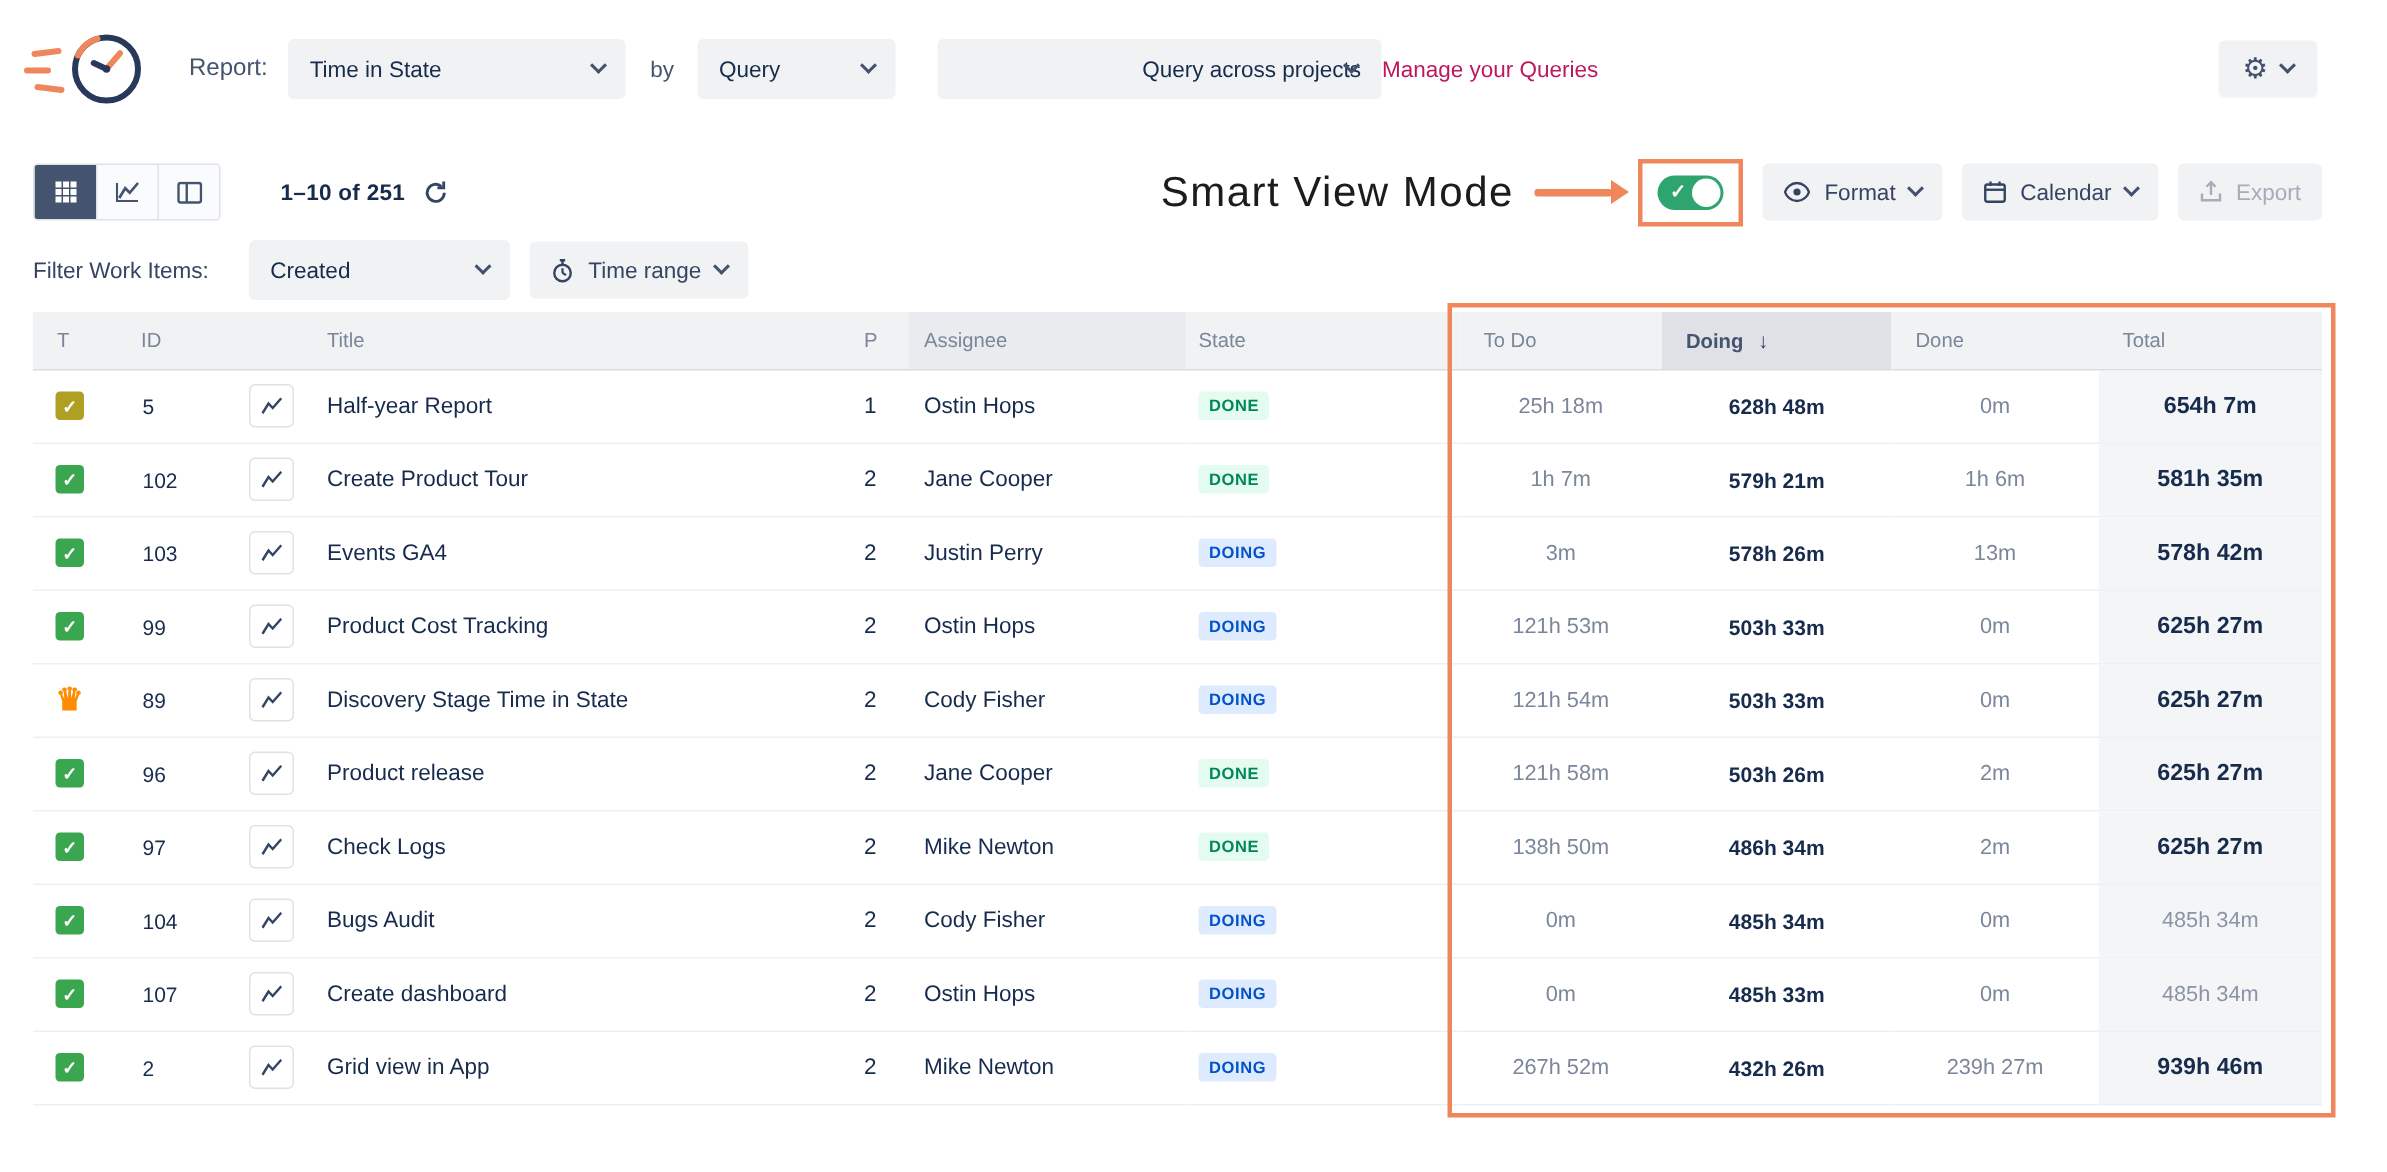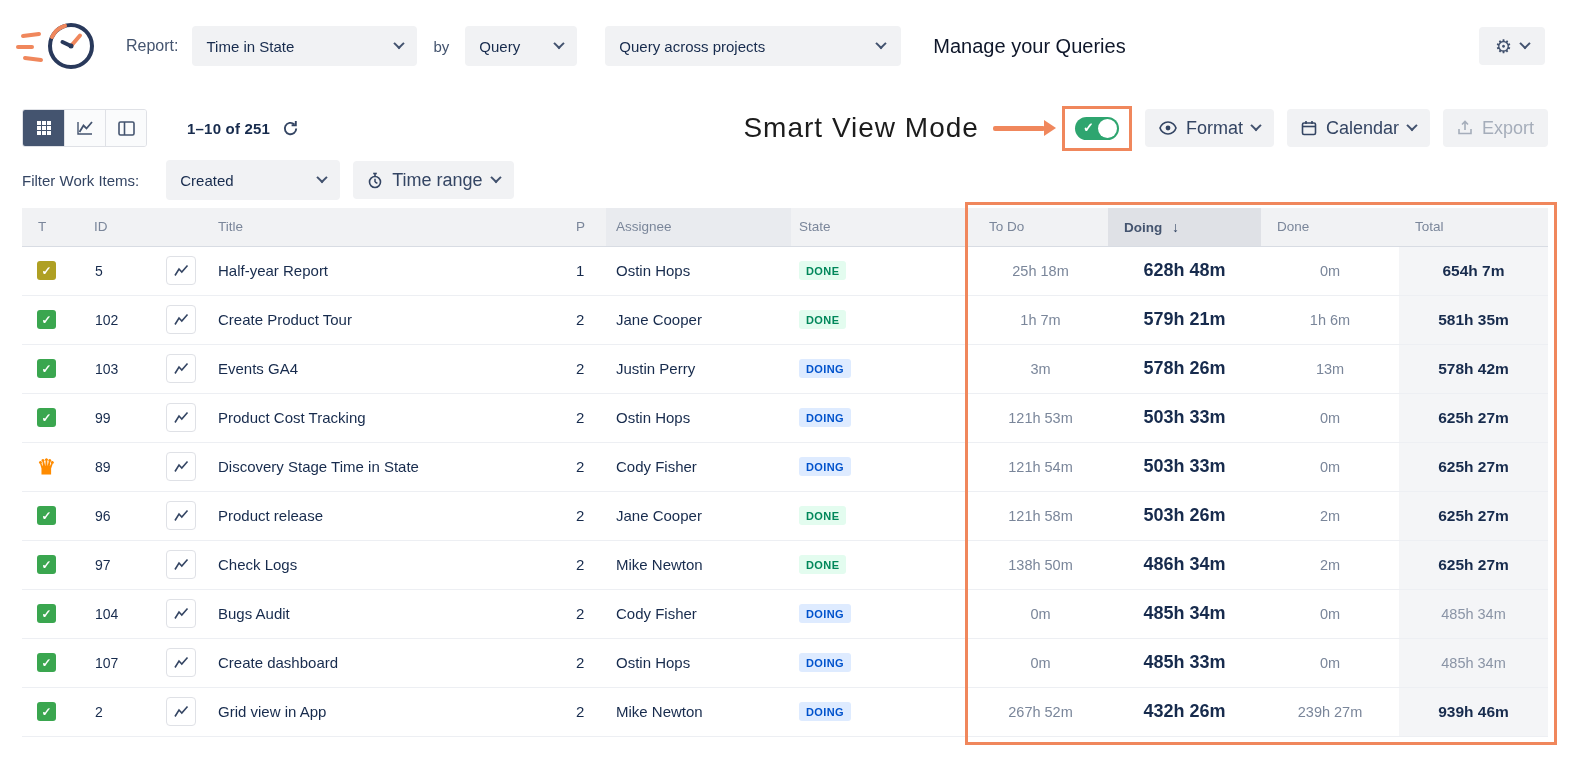--- a/index.html
+++ b/index.html
@@ -18,24 +18,24 @@
   .logo { margin-right: 24px; display: flex; }
   .lbl { font-size: 15px; color: #44546F; }
   .report-lbl { margin-right: 14px; font-size: 16px; }
   .dropdown {
     background: #F1F2F4; border-radius: 4px; height: 40px; cursor: pointer;
     display: flex; align-items: center; justify-content: space-between;
     padding: 0 14px; font-size: 15px; color: #172B4D;
   }
   .dd-report { width: 225px; }
   .by-lbl { margin: 0 16px; }
-  .dd-by { width: 112px; }
-  .dd-query { width: 296px; margin-left: 28px; position: relative; justify-content: flex-start; }
+  .dd-by { width: 132px; }
+  .dd-query { width: 296px; margin-left: 28px; position: relative; justify-content: flex-end; }
   .dd-query .chev { position: absolute; right: 16px; }
-  .manage-link { margin-left: 32px; color: #0f172a; font-size: 20px; text-decoration: none; cursor: pointer; }
+  .manage-link { color: #be185d; font-size: 15px; text-decoration: none; cursor: pointer; }
   .gear-btn {
     margin-left: auto; width: 66px; height: 38px; background: #F1F2F4; border-radius: 4px;
     display: flex; align-items: center; justify-content: center; gap: 9px; cursor: pointer;
   }
   .gear-glyph { font-size: 19px; color: #42526E; line-height: 1; }
   
   .toolbar { display: flex; align-items: center; height: 40px; margin-top: 16px; padding: 0 43px 0 22px; }
   .view-switcher { display: flex; border: 1px solid #DFE1E6; border-radius: 3px; overflow: hidden; flex: none; }
   .view-btn {
     width: 41px; height: 36px; background: #FAFBFC; border: none; cursor: pointer;
@@ -60,21 +60,21 @@
     content: "✓"; position: absolute; left: 8px; top: 50%; transform: translateY(-52%);
     color: #fff; font-size: 13px; font-weight: 700;
   }
   .toggle::after {
     content: ""; position: absolute; right: 2px; top: 2px; width: 19px; height: 19px;
     border-radius: 50%; background: #fff;
   }
   .btn {
     height: 38px; background: #F1F2F4; border: none; border-radius: 4px; cursor: pointer;
     display: flex; align-items: center; gap: 9px; padding: 0 14px; flex: none;
-    font-size: 18px; color: #344563; margin-left: 13px; font-family: inherit; white-space: nowrap;
+    font-size: 15px; color: #344563; margin-left: 13px; font-family: inherit; white-space: nowrap;
   }
   .btn.disabled { color: #A5ADBA; }
   
   .filter-bar { display: flex; align-items: center; height: 40px; margin-top: 12px; padding: 0 22px; }
   .filter-lbl { font-size: 15px; color: #344563; margin-right: 27px; white-space: nowrap; }
   .dd-created { width: 174px; }
   .filter-btn { margin-left: 13px; }
   
   .wi-table { border-collapse: collapse; table-layout: fixed; margin: 8px 0 0 22px; width: 1526px; }
   thead th {
@@ -109,21 +109,21 @@
   .c-p { padding-left: 12px; }
   .c-assignee { padding-left: 10px; }
   .c-state { padding-left: 8px; }
   .state-badge {
     display: inline-block; padding: 4px 7px 3px; border-radius: 3px;
     font-size: 11px; font-weight: 700; letter-spacing: 0.4px;
   }
   .state-badge[data-state="DONE"]  { background: #E3FCEF; color: #00875A; }
   .state-badge[data-state="DOING"] { background: #DEEBFF; color: #0052CC; }
   .c-todo, .c-done { text-align: center; color: #7A869A; font-size: 14.5px; }
-  .c-doing { text-align: center; font-weight: 700; font-size: 18px; color: #172B4D; }
+  .c-doing { text-align: center; font-weight: 700; font-size: 14px; color: #172B4D; }
   .c-total { text-align: center; font-weight: 700; font-size: 15.5px; color: #172B4D; background: #F4F5F7; }
   .c-total[data-muted="true"] { font-weight: 400; font-size: 14.5px; color: #8A94A6; }
   
   .columns-highlight { position: absolute; left: 965px; top: 202px; width: 592px; height: 543px; pointer-events: none; }
 </style>
 </head>
 <body>
 
 <header class="topbar">
   <div class="logo">

